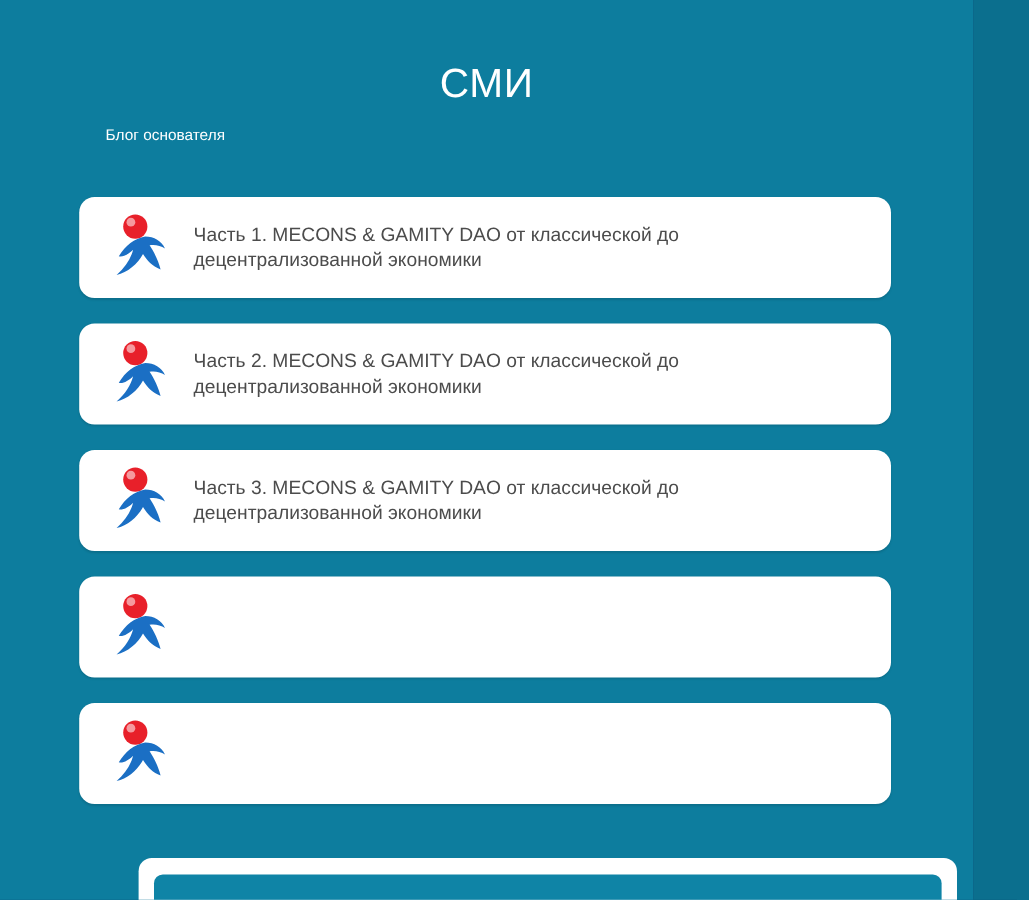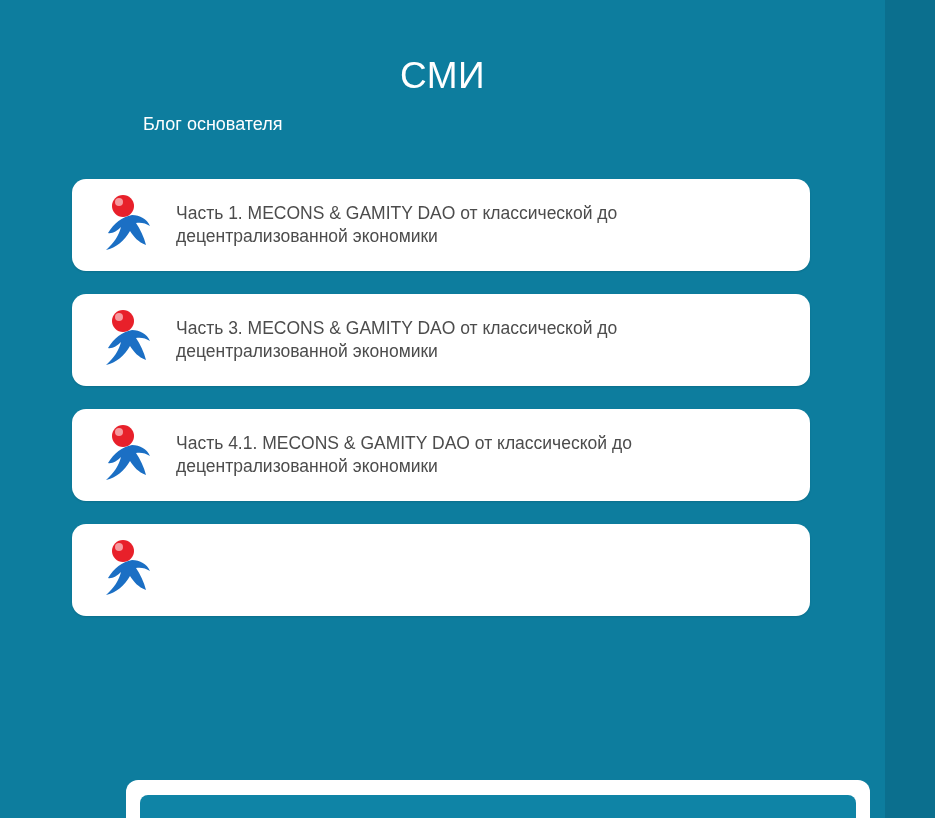--- a/index.html
+++ b/index.html
@@ -45,22 +45,21 @@
     color: #ffffff;
     font-size: 37px;
     font-weight: normal;
     letter-spacing: 0.5px;
   }
   .section-label {
     position: absolute;
     top: 114px;
     left: 96px;
     color: #ffffff;
-    font-size: 18px;
-    margin-left: 47px;
+    font-size: 14px;
   }
   .cards {
     position: absolute;
     top: 179px;
     left: 72px;
     width: 740px;
   }
   .card {
     position: relative;
     box-sizing: border-box;
@@ -129,41 +128,50 @@
         <span class="card-logo">
           <svg width="74" height="64" viewBox="0 0 74 64">
             <circle cx="31" cy="13" r="11" fill="#e8202a"></circle>
             <circle cx="27" cy="9" r="4" fill="#ffffff" opacity="0.55"></circle>
             <path d="M40 22 C30 24 22 30 16 40 C20 41 25 38 29 34 C27 42 22 50 14 57 C24 55 33 47 38 38 C42 44 46 49 54 52 C52 44 48 36 44 30 C48 29 54 30 58 33 C55 26 48 22 40 22 Z" fill="#1b6fc4"></path>
           </svg>
         </span>
         <span class="card-text">Часть 1. MECONS &amp; GAMITY DAO от классической до децентрализованной экономики</span>
       </div>
 
+      <div class="card">
+        <span class="card-logo">
+          <svg width="74" height="64" viewBox="0 0 74 64">
+            <circle cx="31" cy="13" r="11" fill="#e8202a"></circle>
+            <circle cx="27" cy="9" r="4" fill="#ffffff" opacity="0.55"></circle>
+            <path d="M40 22 C30 24 22 30 16 40 C20 41 25 38 29 34 C27 42 22 50 14 57 C24 55 33 47 38 38 C42 44 46 49 54 52 C52 44 48 36 44 30 C48 29 54 30 58 33 C55 26 48 22 40 22 Z" fill="#1b6fc4"></path>
+          </svg>
+        </span>
+        <span class="card-text">Часть 2. MECONS &amp; GAMITY DAO от классической до децентрализованной экономики</span>
+      </div>
 
       <div class="card">
         <span class="card-logo">
           <svg width="74" height="64" viewBox="0 0 74 64">
             <circle cx="31" cy="13" r="11" fill="#e8202a"></circle>
             <circle cx="27" cy="9" r="4" fill="#ffffff" opacity="0.55"></circle>
             <path d="M40 22 C30 24 22 30 16 40 C20 41 25 38 29 34 C27 42 22 50 14 57 C24 55 33 47 38 38 C42 44 46 49 54 52 C52 44 48 36 44 30 C48 29 54 30 58 33 C55 26 48 22 40 22 Z" fill="#1b6fc4"></path>
           </svg>
         </span>
         <span class="card-text">Часть 3. MECONS &amp; GAMITY DAO от классической до децентрализованной экономики</span>
       </div>
 
       <div class="card">
         <span class="card-logo">
           <svg width="74" height="64" viewBox="0 0 74 64">
             <circle cx="31" cy="13" r="11" fill="#e8202a"></circle>
             <circle cx="27" cy="9" r="4" fill="#ffffff" opacity="0.55"></circle>
             <path d="M40 22 C30 24 22 30 16 40 C20 41 25 38 29 34 C27 42 22 50 14 57 C24 55 33 47 38 38 C42 44 46 49 54 52 C52 44 48 36 44 30 C48 29 54 30 58 33 C55 26 48 22 40 22 Z" fill="#1b6fc4"></path>
           </svg>
         </span>
-        <span class="card-text">Часть 4.1. MECONS &amp; GAMITY DAO от классической до децентрализованной экономики</span>
       </div>
 
       <div class="card">
         <span class="card-logo">
           <svg width="74" height="64" viewBox="0 0 74 64">
             <circle cx="31" cy="13" r="11" fill="#e8202a"></circle>
             <circle cx="27" cy="9" r="4" fill="#ffffff" opacity="0.55"></circle>
             <path d="M40 22 C30 24 22 30 16 40 C20 41 25 38 29 34 C27 42 22 50 14 57 C24 55 33 47 38 38 C42 44 46 49 54 52 C52 44 48 36 44 30 C48 29 54 30 58 33 C55 26 48 22 40 22 Z" fill="#1b6fc4"></path>
           </svg>
         </span>

